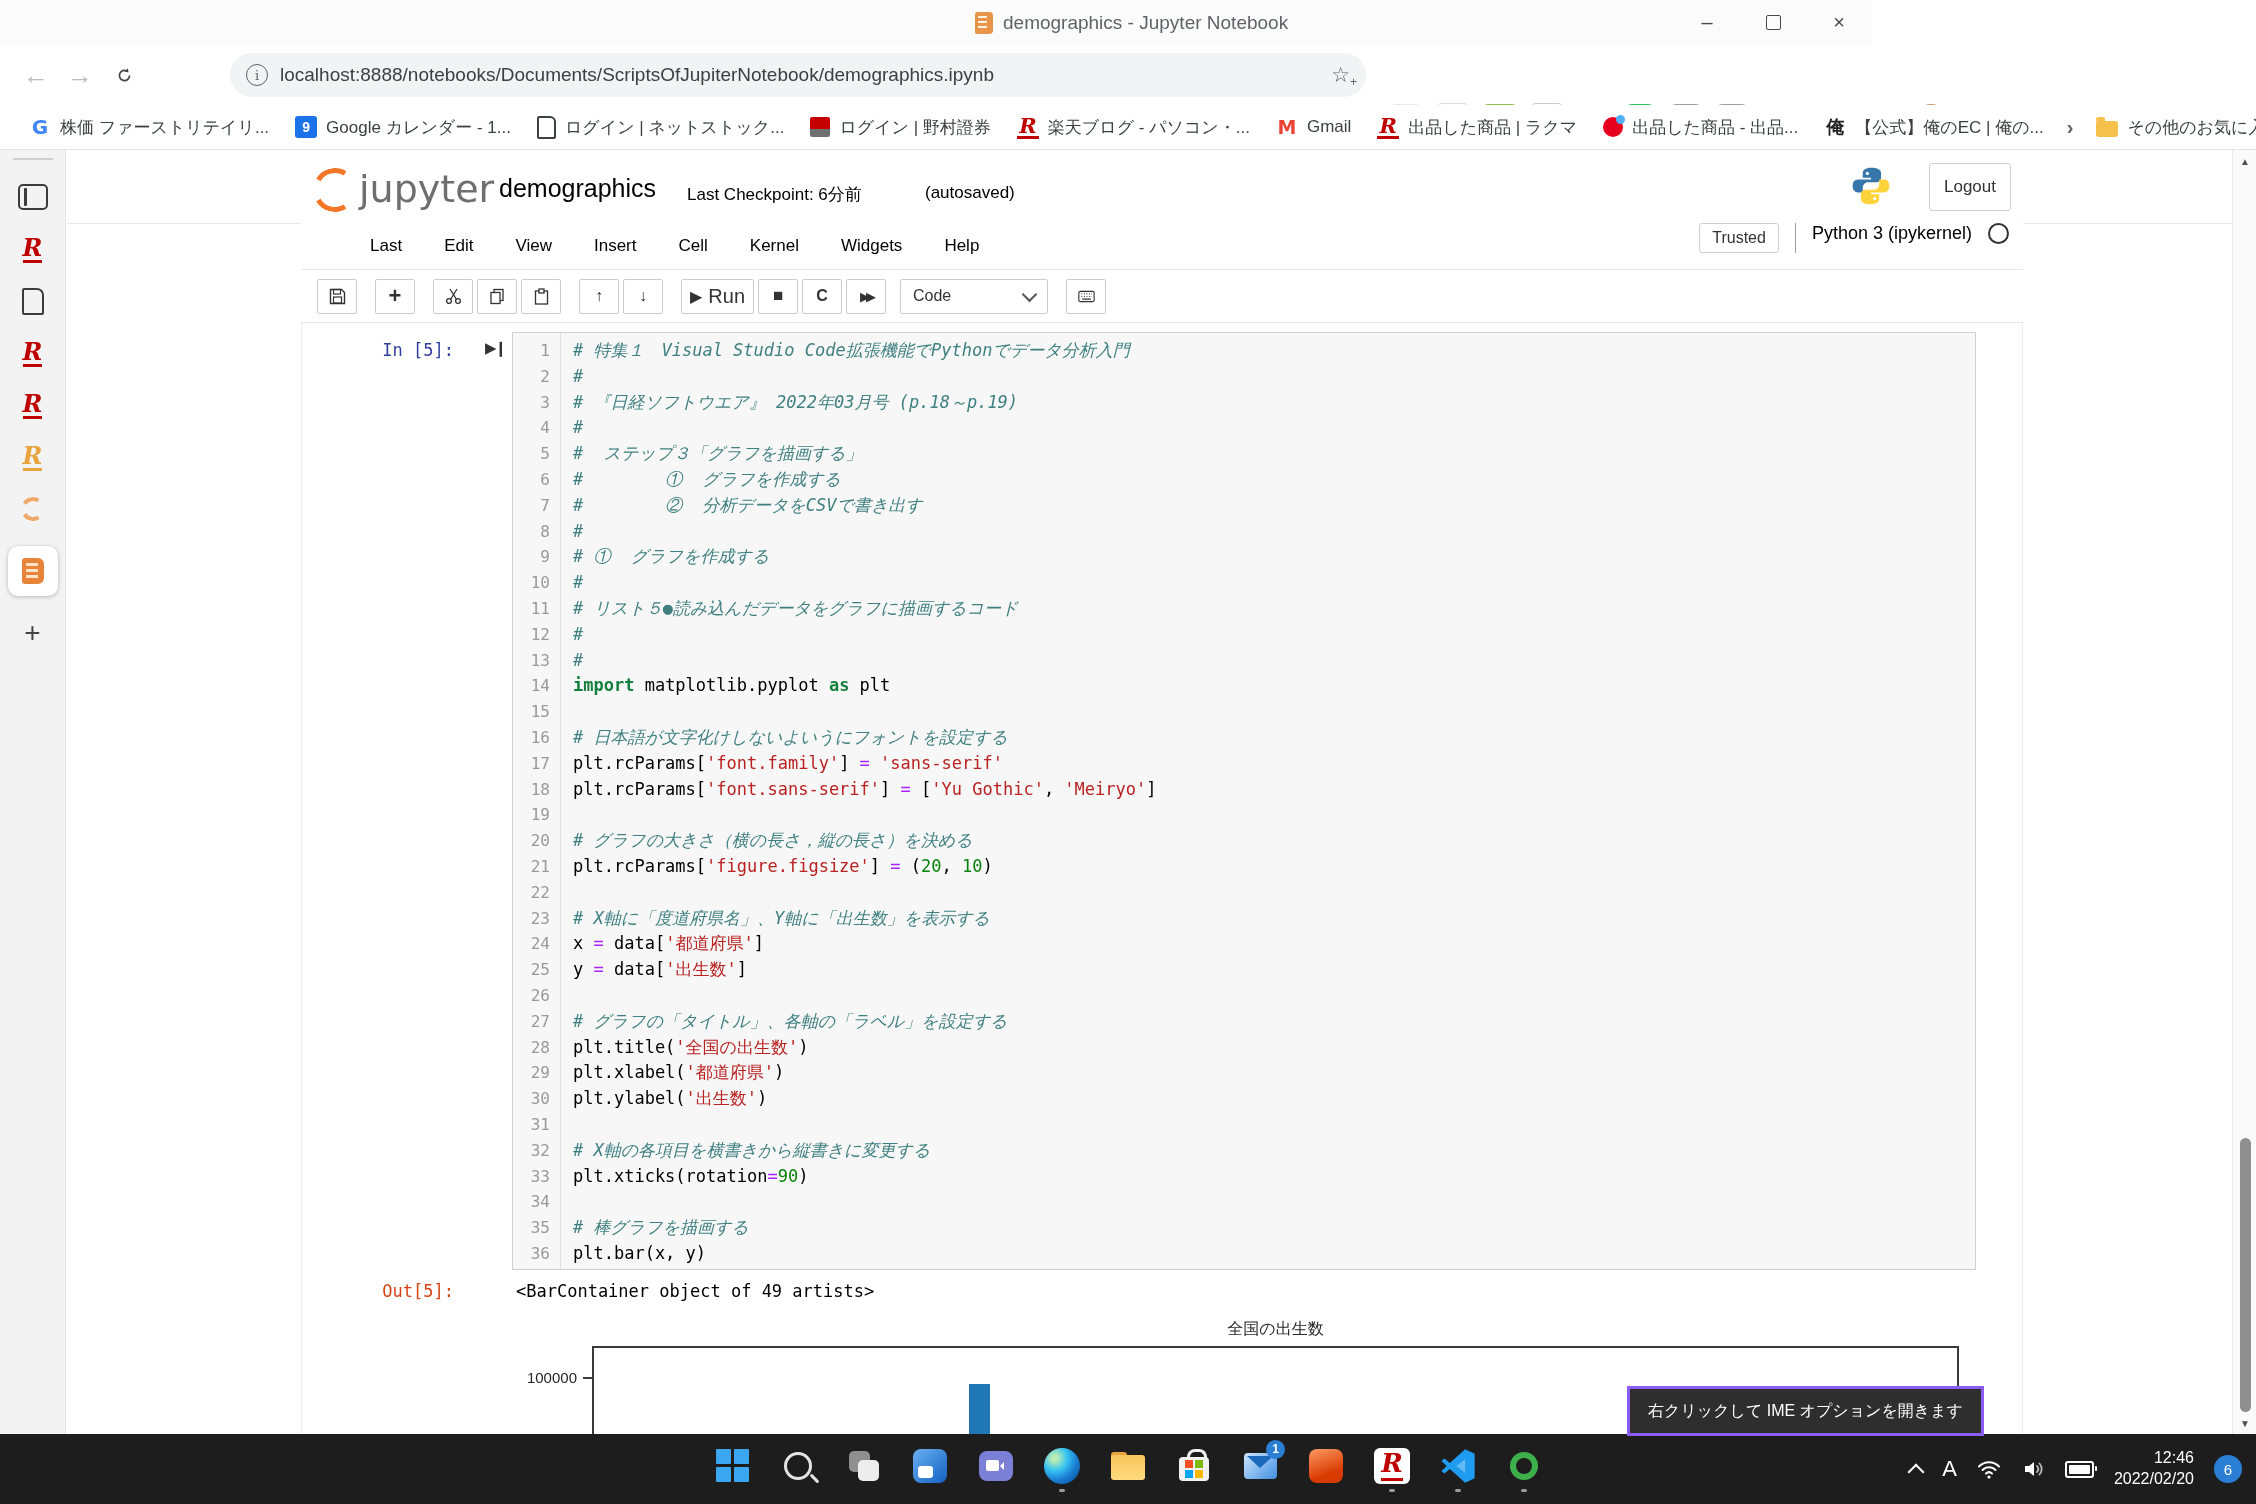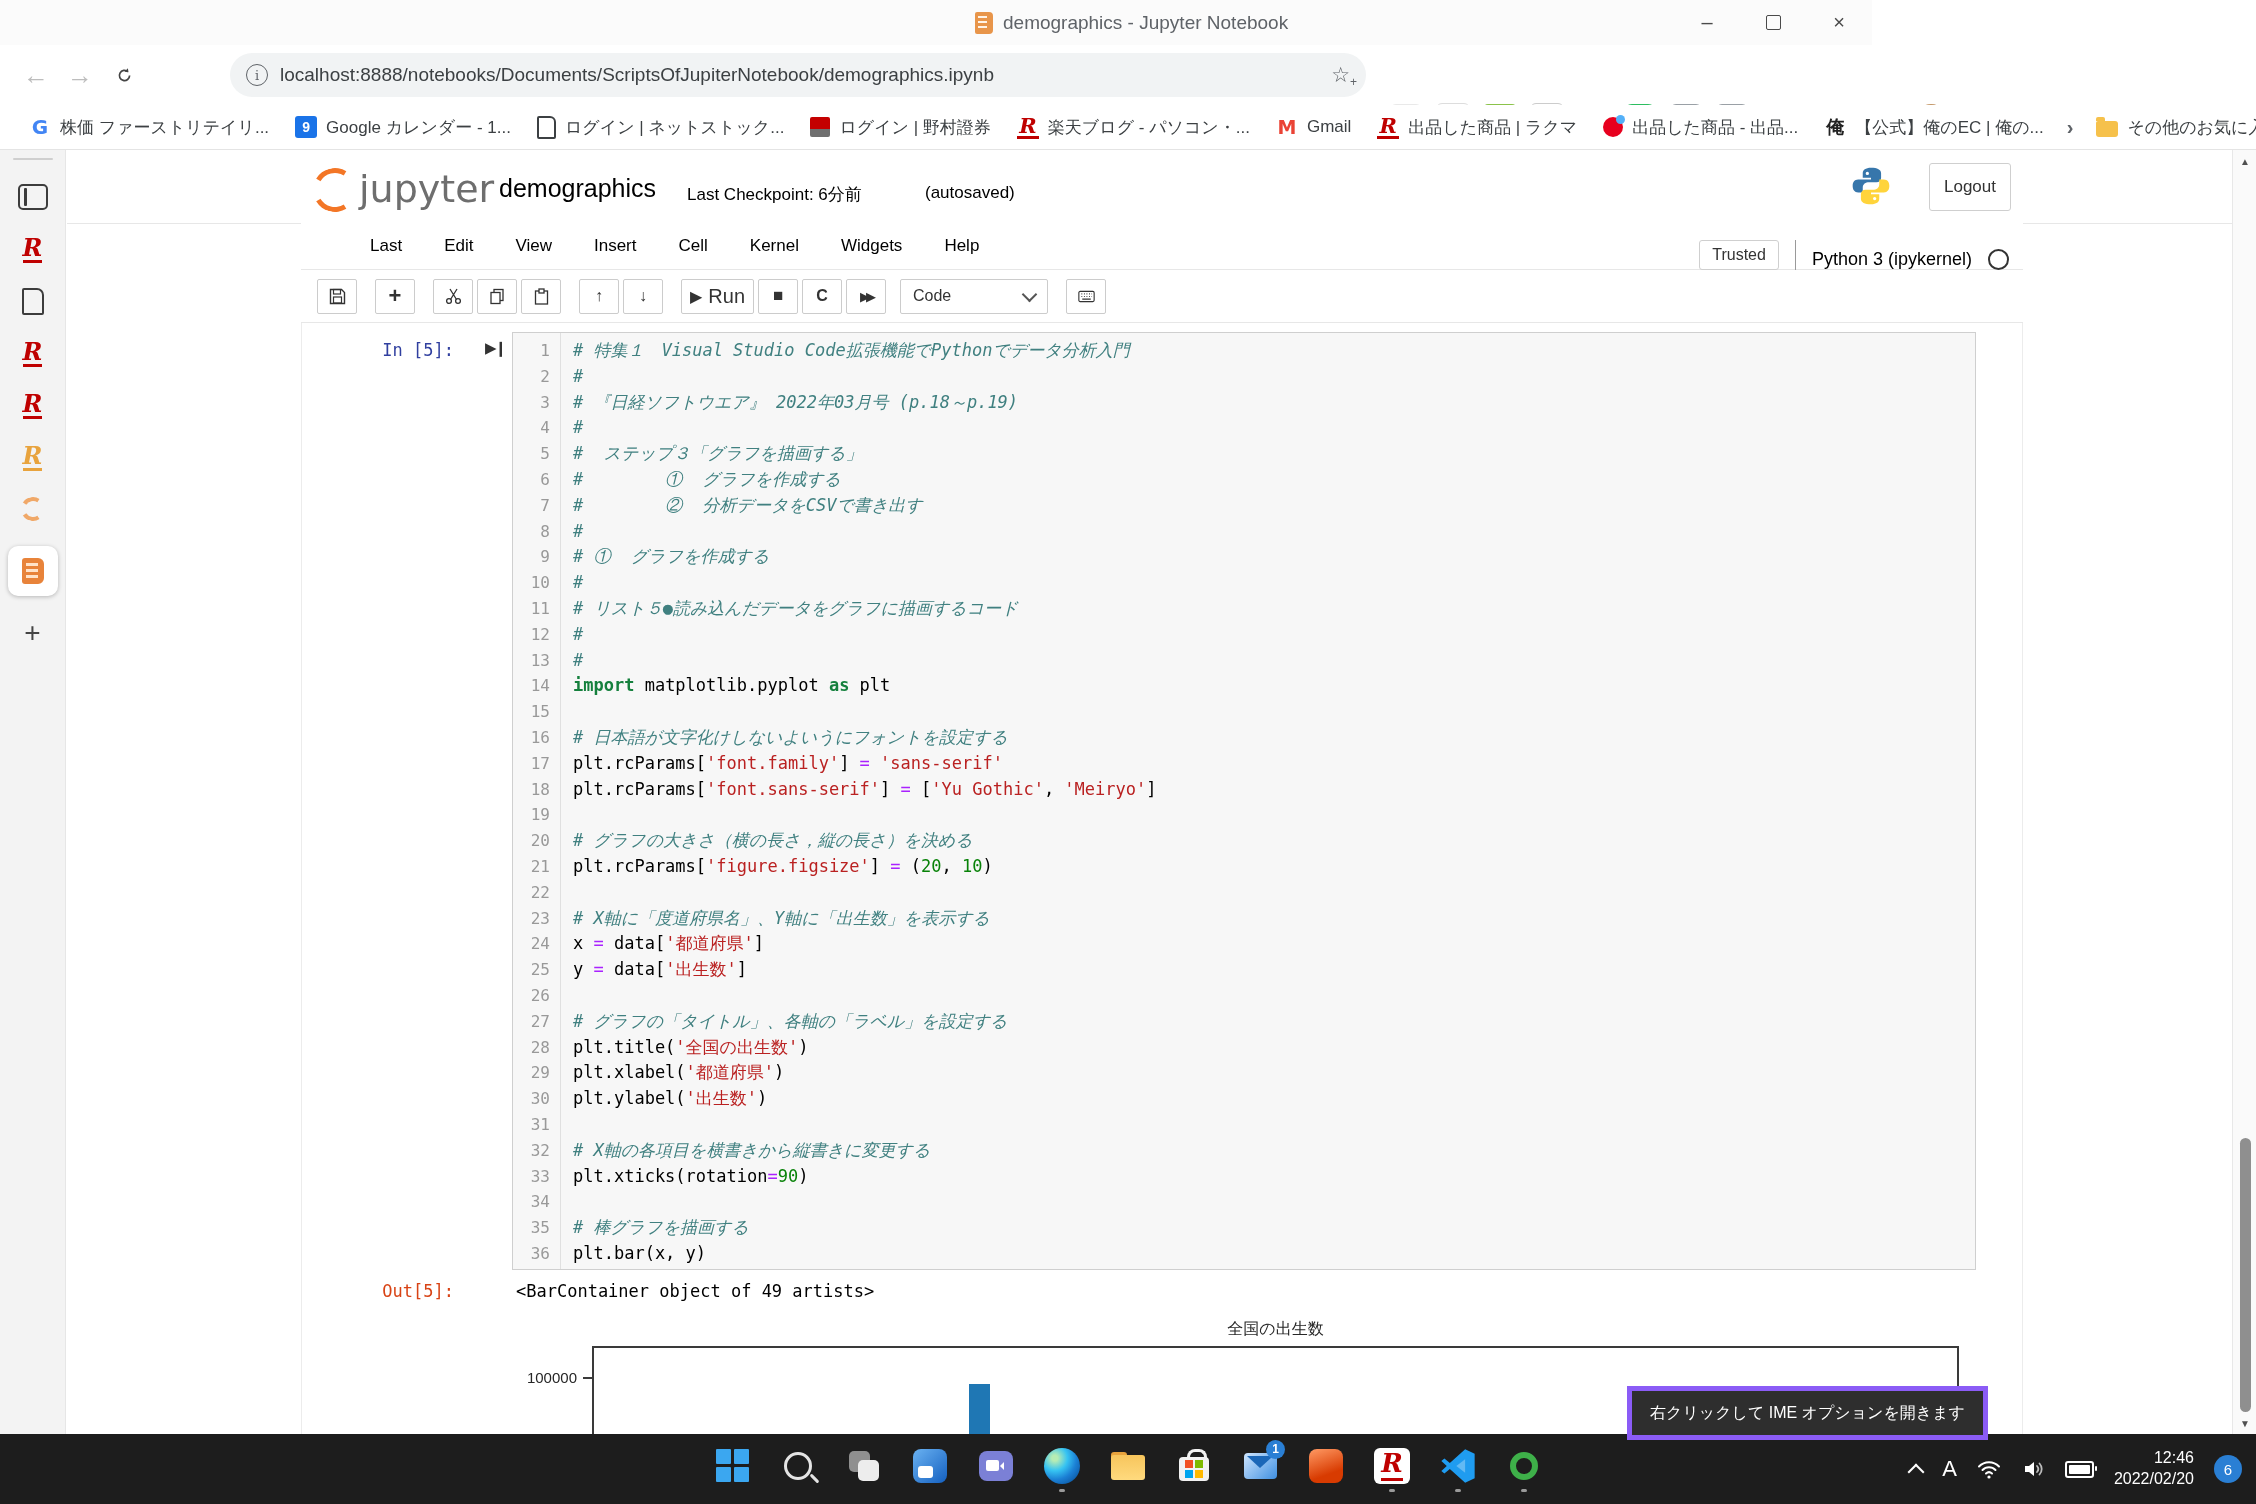--- a/index.html
+++ b/index.html
@@ -83,21 +83,21 @@
   .jlogo::after{border-bottom-color:#f37626;transform:rotate(14deg);}
   .jbrand{position:absolute;left:292px;top:17px;font-size:38px;color:#6e6e6e;letter-spacing:0;font-family:"DejaVu Sans",sans-serif;}
   .nbtitle{position:absolute;left:432px;top:24px;font-size:25px;color:#000;}
   .chk{position:absolute;left:620px;top:33px;font-size:17px;color:#000;}
   .autosv{position:absolute;left:858px;top:33px;font-size:17px;color:#000;}
   .pylogo{position:absolute;left:1782px;top:14px;width:44px;height:44px;}
   .logout{position:absolute;left:1862px;top:13px;width:80px;height:46px;background:#fff;border:1px solid #cfcfcf;border-radius:3px;font-size:17px;color:#333;display:flex;align-items:center;justify-content:center;}
   .cont-line{position:absolute;top:73px;bottom:0;width:1px;background:#ececec;}
   .menubar{position:absolute;left:234px;right:209px;top:73px;height:47px;border-bottom:1px solid #e7e7e7;background:#fff;display:flex;align-items:center;padding-left:48px;box-sizing:border-box;}
   .menu-item{padding:0 21px;font-size:17px;color:#000;}
-  .mb-right{position:absolute;right:14px;top:0;height:47px;display:flex;align-items:flex-end;gap:16px;margin-left:16px;}
+  .mb-right{position:absolute;right:14px;top:0;height:47px;display:flex;align-items:flex-start;gap:16px;margin-left:16px;}
   .trusted{border:1px solid #cfcfcf;border-radius:3px;color:#333;font-size:16px;padding:5px 12px;}
   .mb-vdiv{width:1px;height:30px;background:#9a9a9a;}
   .kernel-name{font-size:18px;color:#000;}
   .kcirc{width:17px;height:17px;border:2px solid #333;border-radius:50%;}
   .toolbar{position:absolute;left:234px;right:209px;top:120px;height:53px;border-bottom:1px solid #e7e7e7;background:#fff;display:flex;align-items:center;padding-left:16px;box-sizing:border-box;gap:4px;}
   .tbtn{height:35px;min-width:40px;background:#fff;border:1px solid #cccccc;border-radius:2px;display:flex;align-items:center;justify-content:center;color:#333;font-size:16px;padding:0 8px;box-sizing:border-box;gap:6px;}
   .tgap{width:10px;}
   .tb-svg{width:17px;height:17px;display:block;}
   .runlbl{font-size:20px;}
   .cellsel{width:148px;height:35px;border:1px solid #ccc;border-radius:2px;display:flex;align-items:center;justify-content:space-between;padding:0 12px;box-sizing:border-box;font-size:16px;color:#333;margin-left:10px;}
@@ -121,21 +121,21 @@
   .chart-title{position:absolute;left:525px;top:1169px;width:1367px;text-align:center;font-size:16px;color:#262626;}
   .plot-area{position:absolute;left:525px;top:1196px;width:1367px;height:88px;background:#fff;border:2px solid #3a3a3a;border-bottom:none;box-sizing:border-box;}
   .ytick{position:absolute;left:400px;top:1219px;width:110px;text-align:right;font-size:15px;color:#262626;}
   .tickline{position:absolute;left:516px;top:1227px;width:9px;height:2px;background:#3a3a3a;}
   .chart-bar{position:absolute;top:36px;width:21px;height:52px;background:#1f77b4;}
   
   .scrollbar{position:absolute;right:0;top:0;width:24px;height:1284px;background:#fafafa;border-left:1px solid #e8e8e8;box-sizing:border-box;}
   .sc-arrow{position:absolute;left:0;width:24px;height:22px;display:flex;align-items:center;justify-content:center;color:#505050;font-size:10px;}
   .sc-thumb{position:absolute;left:7px;width:11px;border-radius:6px;background:#8f8f8f;top:988px;height:274px;}
   
-  .ime-tip{position:absolute;left:1627px;top:1386px;height:44px;padding:0 18px;background:#2e2e2e;border:5px solid #8b5cf6;color:#fff;font-size:16px;display:flex;align-items:center;z-index:50;white-space:nowrap;}
+  .ime-tip{position:absolute;left:1627px;top:1386px;height:44px;padding:0 18px;background:#2e2e2e;border:3px solid #8b5cf6;color:#fff;font-size:16px;display:flex;align-items:center;z-index:50;white-space:nowrap;}
   
   .taskbar{position:absolute;left:0;top:1434px;width:2256px;height:70px;background:#1d1d1d;}
   .tb-center{position:absolute;left:50%;transform:translateX(-50%);top:0;height:70px;display:flex;align-items:center;gap:26px;}
   .tb-item{width:40px;display:flex;flex-direction:column;align-items:center;gap:4px;position:relative;}
   .tb-ico{width:38px;height:38px;display:flex;align-items:center;justify-content:center;position:relative;}
   .tdot{width:6px;height:3px;border-radius:2px;background:#9a9a9a;}
   .tdot.off{background:transparent;}
   .ico-start{display:grid;grid-template-columns:15px 15px;grid-template-rows:15px 15px;gap:3px;}
   .ico-start i{background:#3ba7f0;border-radius:1px;}
   .ico-search{width:22px;height:22px;border:3px solid #e4e4e4;border-radius:50%;position:relative;}

